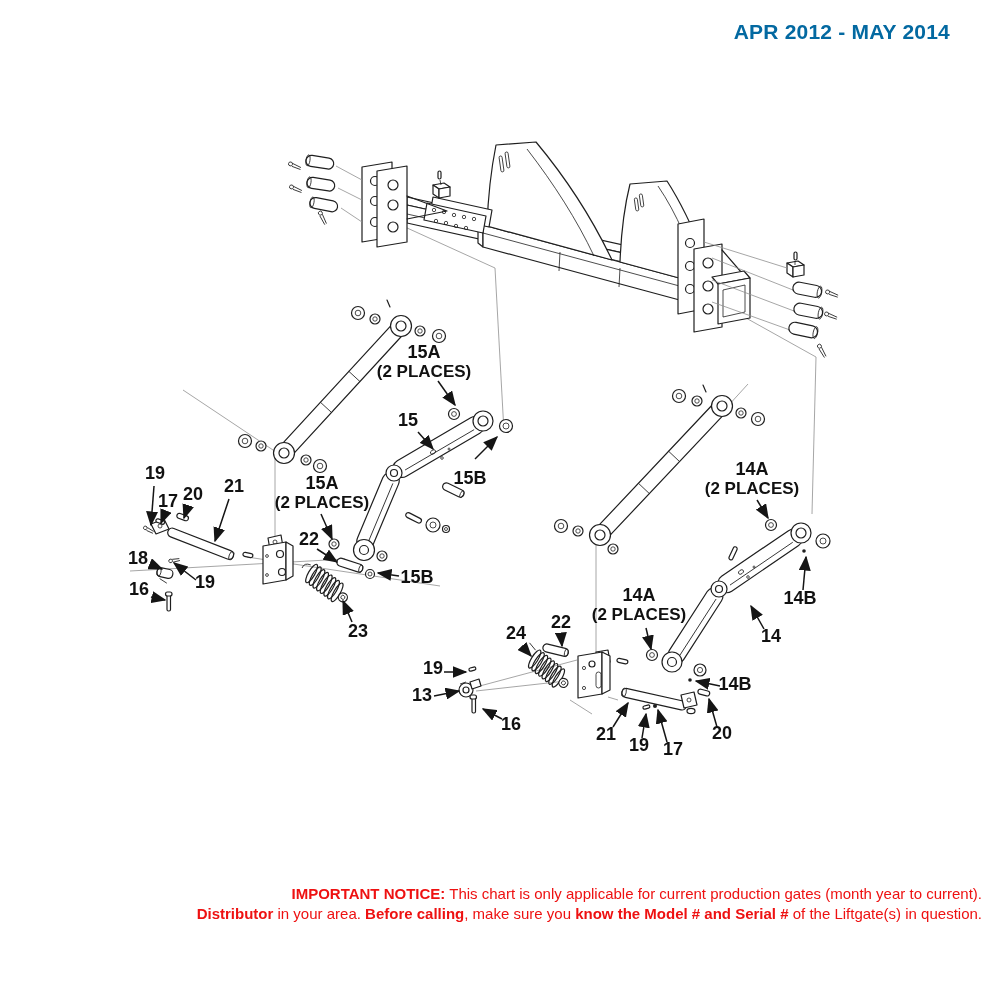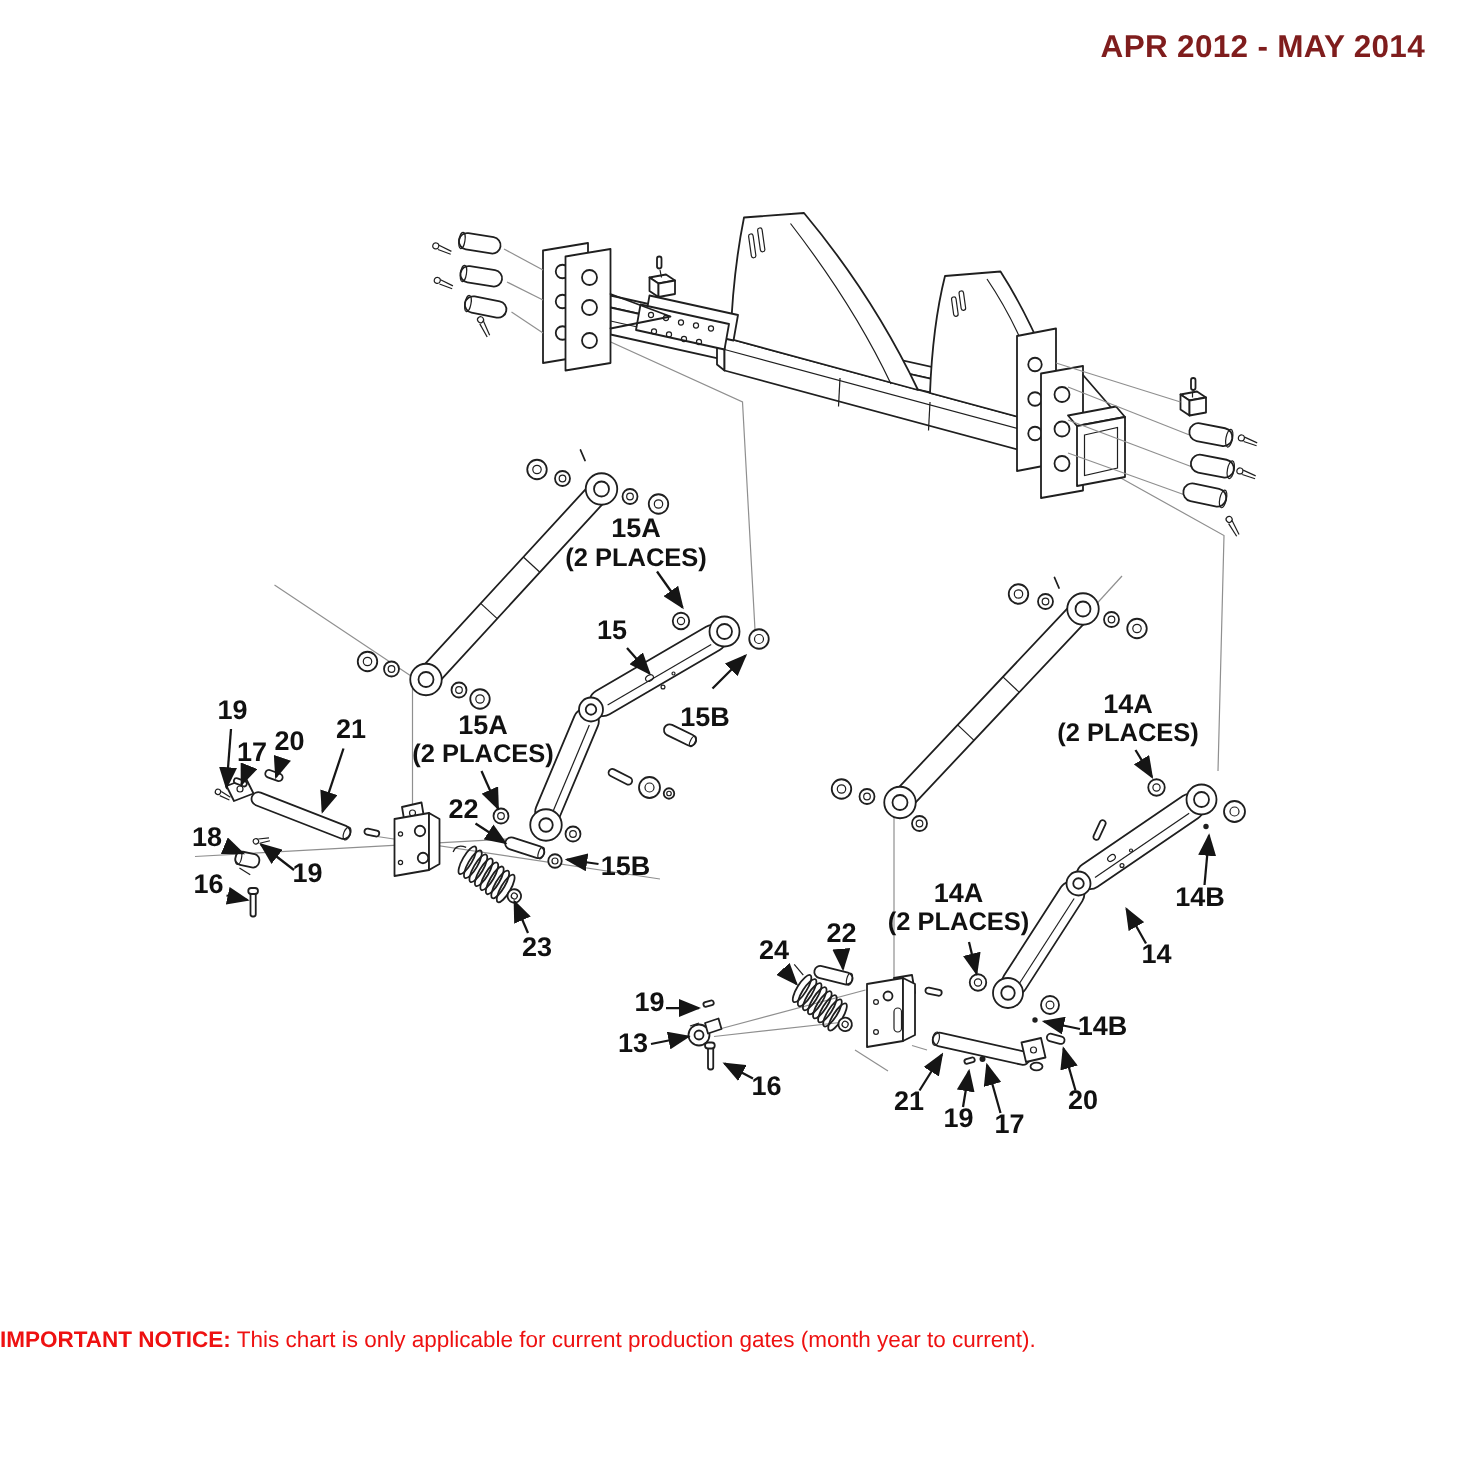--- a/index.html
+++ b/index.html
@@ -10,21 +10,21 @@
   #art .ln{stroke:#1f1f1f;stroke-width:1.2;fill:none;stroke-linejoin:round;stroke-linecap:round;}
   #art .solid{stroke:#1f1f1f;stroke-width:1.2;fill:#ffffff;stroke-linejoin:round;}
   #art .thin{stroke:#1f1f1f;stroke-width:0.8;fill:none;}
   #art .ph{stroke:#8f8f8f;stroke-width:0.8;fill:none;}
   #art .leader{stroke:#151515;stroke-width:1.5;fill:none;}
   #art text.callout{font-family:"Liberation Sans",sans-serif;font-weight:bold;
         font-size:18px;fill:#111;text-anchor:middle;}
   #art text.callout.sub{font-size:17px;}
   #header-date{position:absolute;top:20px;right:32px;font-weight:bold;font-size:21px;
         letter-spacing:0.2px;}
-  #notice{position:absolute;left:0;right:0;top:884px;text-align:left;
+  #notice{position:absolute;left:0;right:0;top:884px;text-align:right;
         font-size:15px;line-height:19.5px;}
   #notice .b{font-weight:bold;}
 </style>
 </head>
 <body>
 
 <div id="page">
 
   <svg id="art" width="982" height="982" viewBox="0 0 982 982">
     <defs>
@@ -509,18 +509,19 @@
         <text x="606" y="740" class="callout">21</text>
         <line x1="642" y1="738" x2="646" y2="714" class="leader" marker-end="url(#ah)"></line>
         <text x="639" y="751" class="callout">19</text>
         <line x1="667" y1="742" x2="658" y2="710" class="leader" marker-end="url(#ah)"></line>
         <text x="673" y="755" class="callout">17</text>
         <line x1="717" y1="727" x2="709" y2="699" class="leader" marker-end="url(#ah)"></line>
         <text x="722" y="739" class="callout">20</text>
       </g>
   </svg>
 
-  <div id="header-date" style="color: #7f1d1d;">APR 2012 - MAY 2014</div>
+  <div id="header-date" style="color: #0369a1;">APR 2012 - MAY 2014</div>
 
   <div id="notice" style="color: rgb(238, 17, 17);">
       <div><span class="b">IMPORTANT NOTICE:</span><span> This chart is only applicable for current production gates (month year to current).</span></div>
+      <div><span class="b">Distributor</span><span> in your area. </span><span class="b">Before calling</span><span>, make sure you </span><span class="b">know the Model # and Serial #</span><span> of the Liftgate(s) in question.</span></div>
     </div>
 </div>
 
 </body></html>

